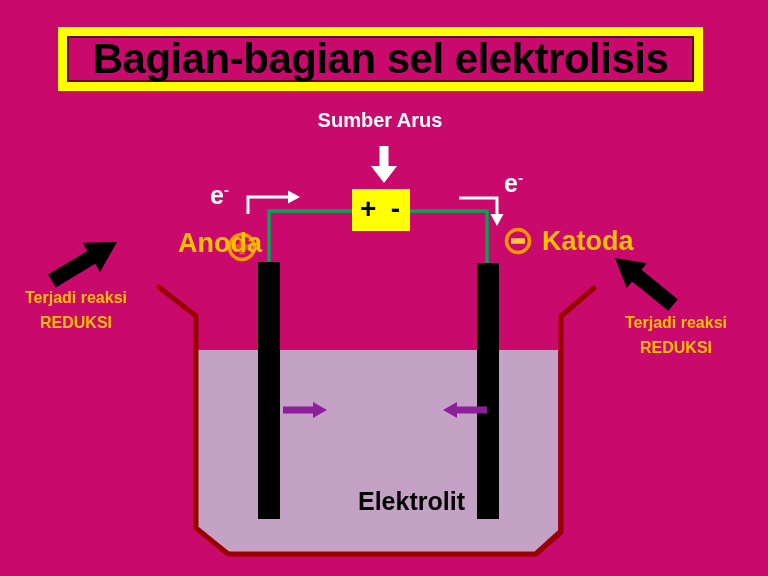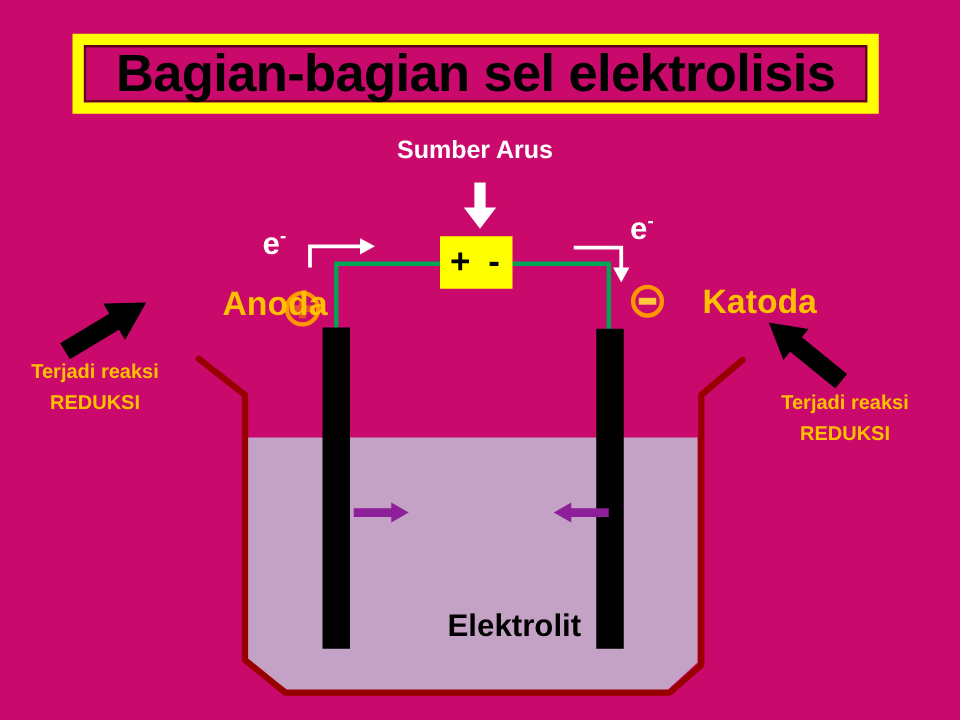--- a/index.html
+++ b/index.html
@@ -19,21 +19,21 @@
   .sumber{left:290px;top:109px;width:180px;text-align:center;color:#FFFFFF;font-size:20px;}
   .battery{
     left:352px;top:189px;width:58px;height:42px;background:#FFFF00;
     box-sizing:border-box;display:flex;align-items:center;justify-content:space-between;
     padding:0 10px 2px 8px;color:#000;font-size:28px;line-height:28px;
   }
   .elabel{color:#FFFFFF;font-size:25px;line-height:25px;}
   .elabel sup{font-size:15px;line-height:10px;}
   .gold{color:#FFC000;}
   .anoda{left:138px;top:228px;font-size:27px;margin-left:40px;}
-  .katoda{left:542px;top:226px;font-size:27px;margin-left:20px;}
+  .katoda{left:542px;top:226px;font-size:27px;}
   .note{width:152px;text-align:center;font-size:16px;line-height:25px;}
   .note-left{left:0px;top:285px;}
   .note-right{left:600px;top:310px;}
   .elektroda{left:334px;top:391px;color:#8E1F9B;font-size:22px;}
   .elektrolit{left:325px;top:487px;color:#000;font-size:25px;margin-left:33px;}
 </style>
 </head>
 <body>
 
 <div class="slide">

